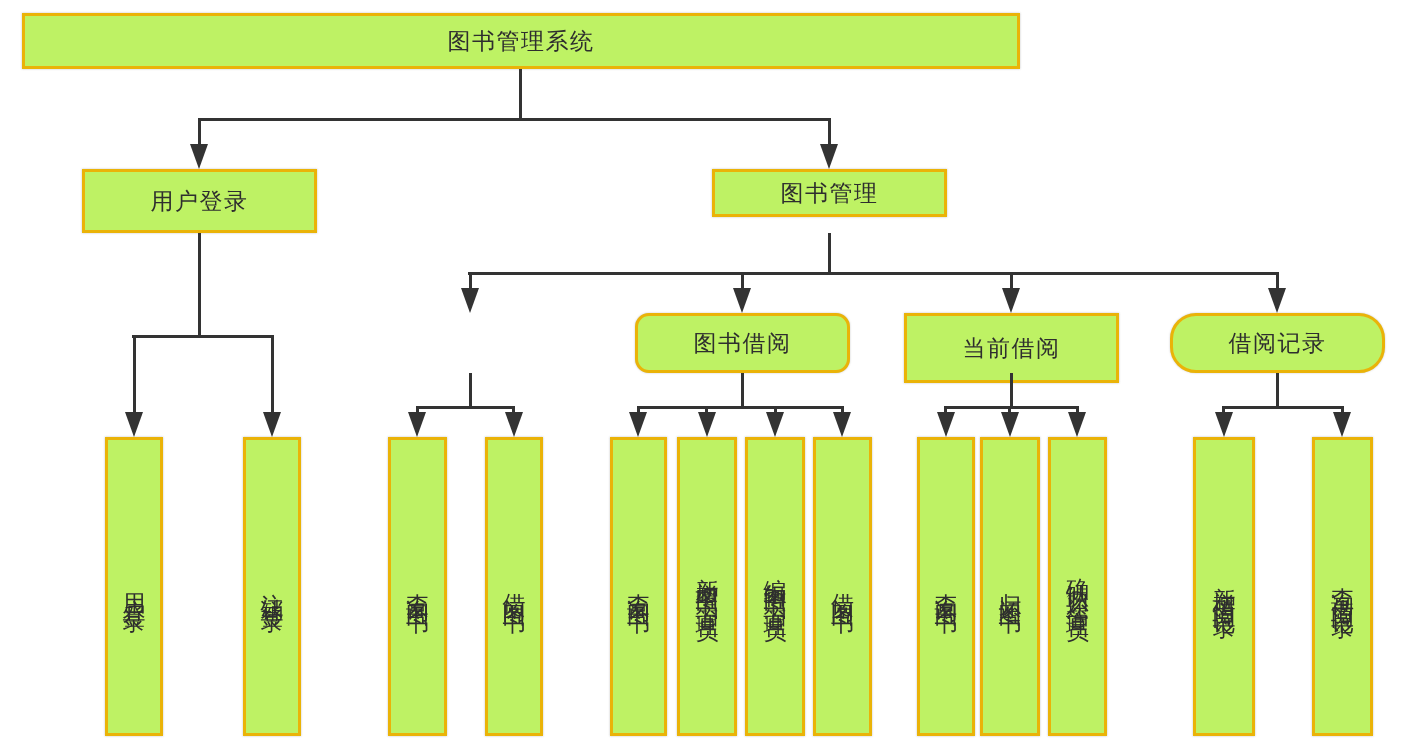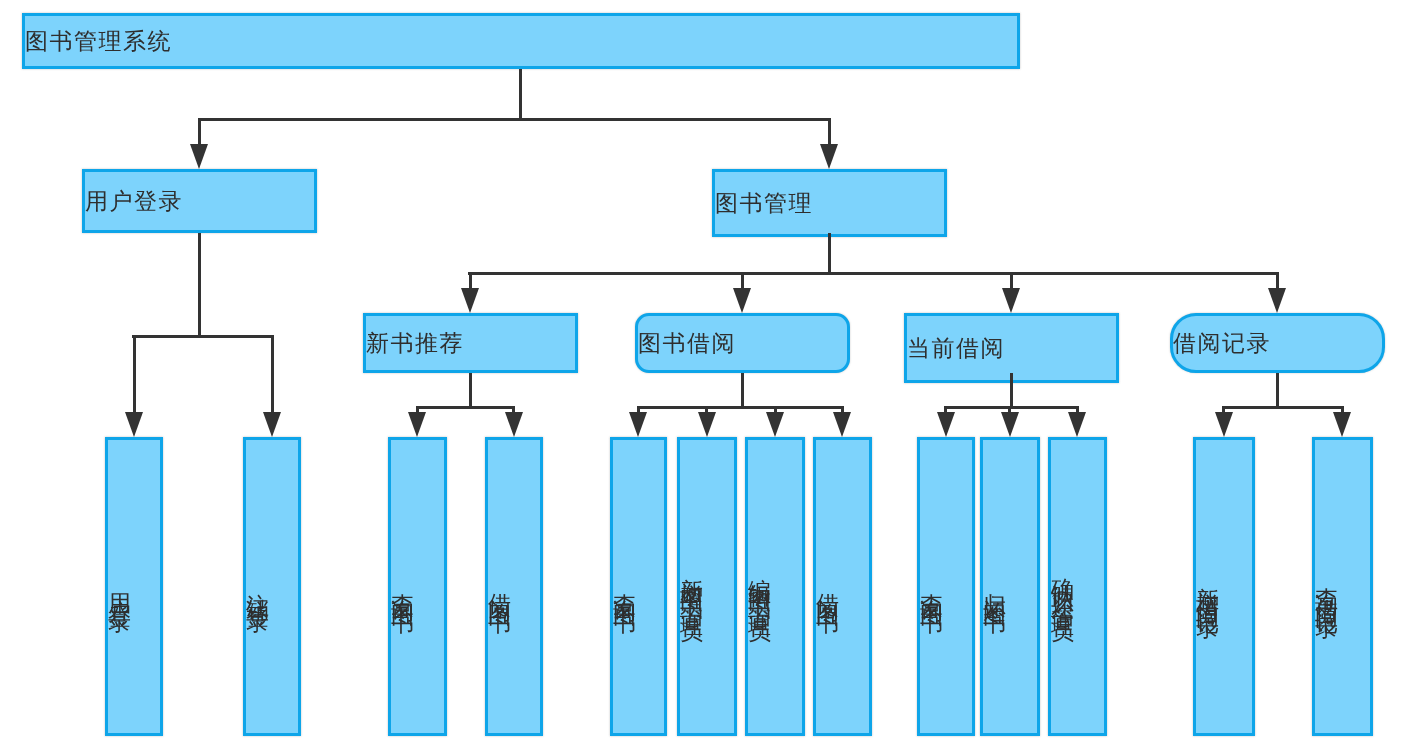--- a/index.html
+++ b/index.html
@@ -7,24 +7,25 @@
     position: relative;
     width: 1405px;
     height: 747px;
     background: #ffffff;
     overflow: hidden;
     font-family: "Liberation Sans", "DejaVu Sans", sans-serif;
   }
   .box {
     position: absolute;
     box-sizing: border-box;
-    border: 3px solid #0ea5e9;
-    background: #7dd3fc;
+    border: 3px solid #eab308;
+    background: #bef264;
     display: flex;
     align-items: center;
+    justify-content: center;
     box-shadow: 0 0 2px rgba(80,80,80,0.35);
   }
   .hlabel {
     font-size: 23px;
     color: #2e2e2e;
     letter-spacing: 1.5px;
     white-space: nowrap;
   }
   .vlabel {
     writing-mode: vertical-rl;
@@ -63,27 +64,24 @@
 
 <div id="canvas">
 
   <div class="box" style="left:22px; top:13px; width:998px; height:56px;">
     <span class="hlabel">图书管理系统</span>
   </div>
 
   <div class="box" style="left:82px; top:169px; width:235px; height:64px;">
     <span class="hlabel">用户登录</span>
   </div>
-  <div class="box" style="left:712px; top:169px; width:235px; height:68px;">
+  <div class="box" style="left:712px; top:169px; width:235px; height:48px;">
     <span class="hlabel">图书管理</span>
   </div>
 
-  <div class="box" style="left:363px; top:313px; width:215px; height:60px;">
-    <span class="hlabel">新书推荐</span>
-  </div>
   <div class="box" style="left:635px; top:313px; width:215px; height:60px;border-radius:14px;">
     <span class="hlabel">图书借阅</span>
   </div>
   <div class="box" style="left:904px; top:313px; width:215px; height:70px;">
     <span class="hlabel">当前借阅</span>
   </div>
   <div class="box" style="left:1170px; top:313px; width:215px; height:60px;border-radius:26px;">
     <span class="hlabel">借阅记录</span>
   </div>
 

